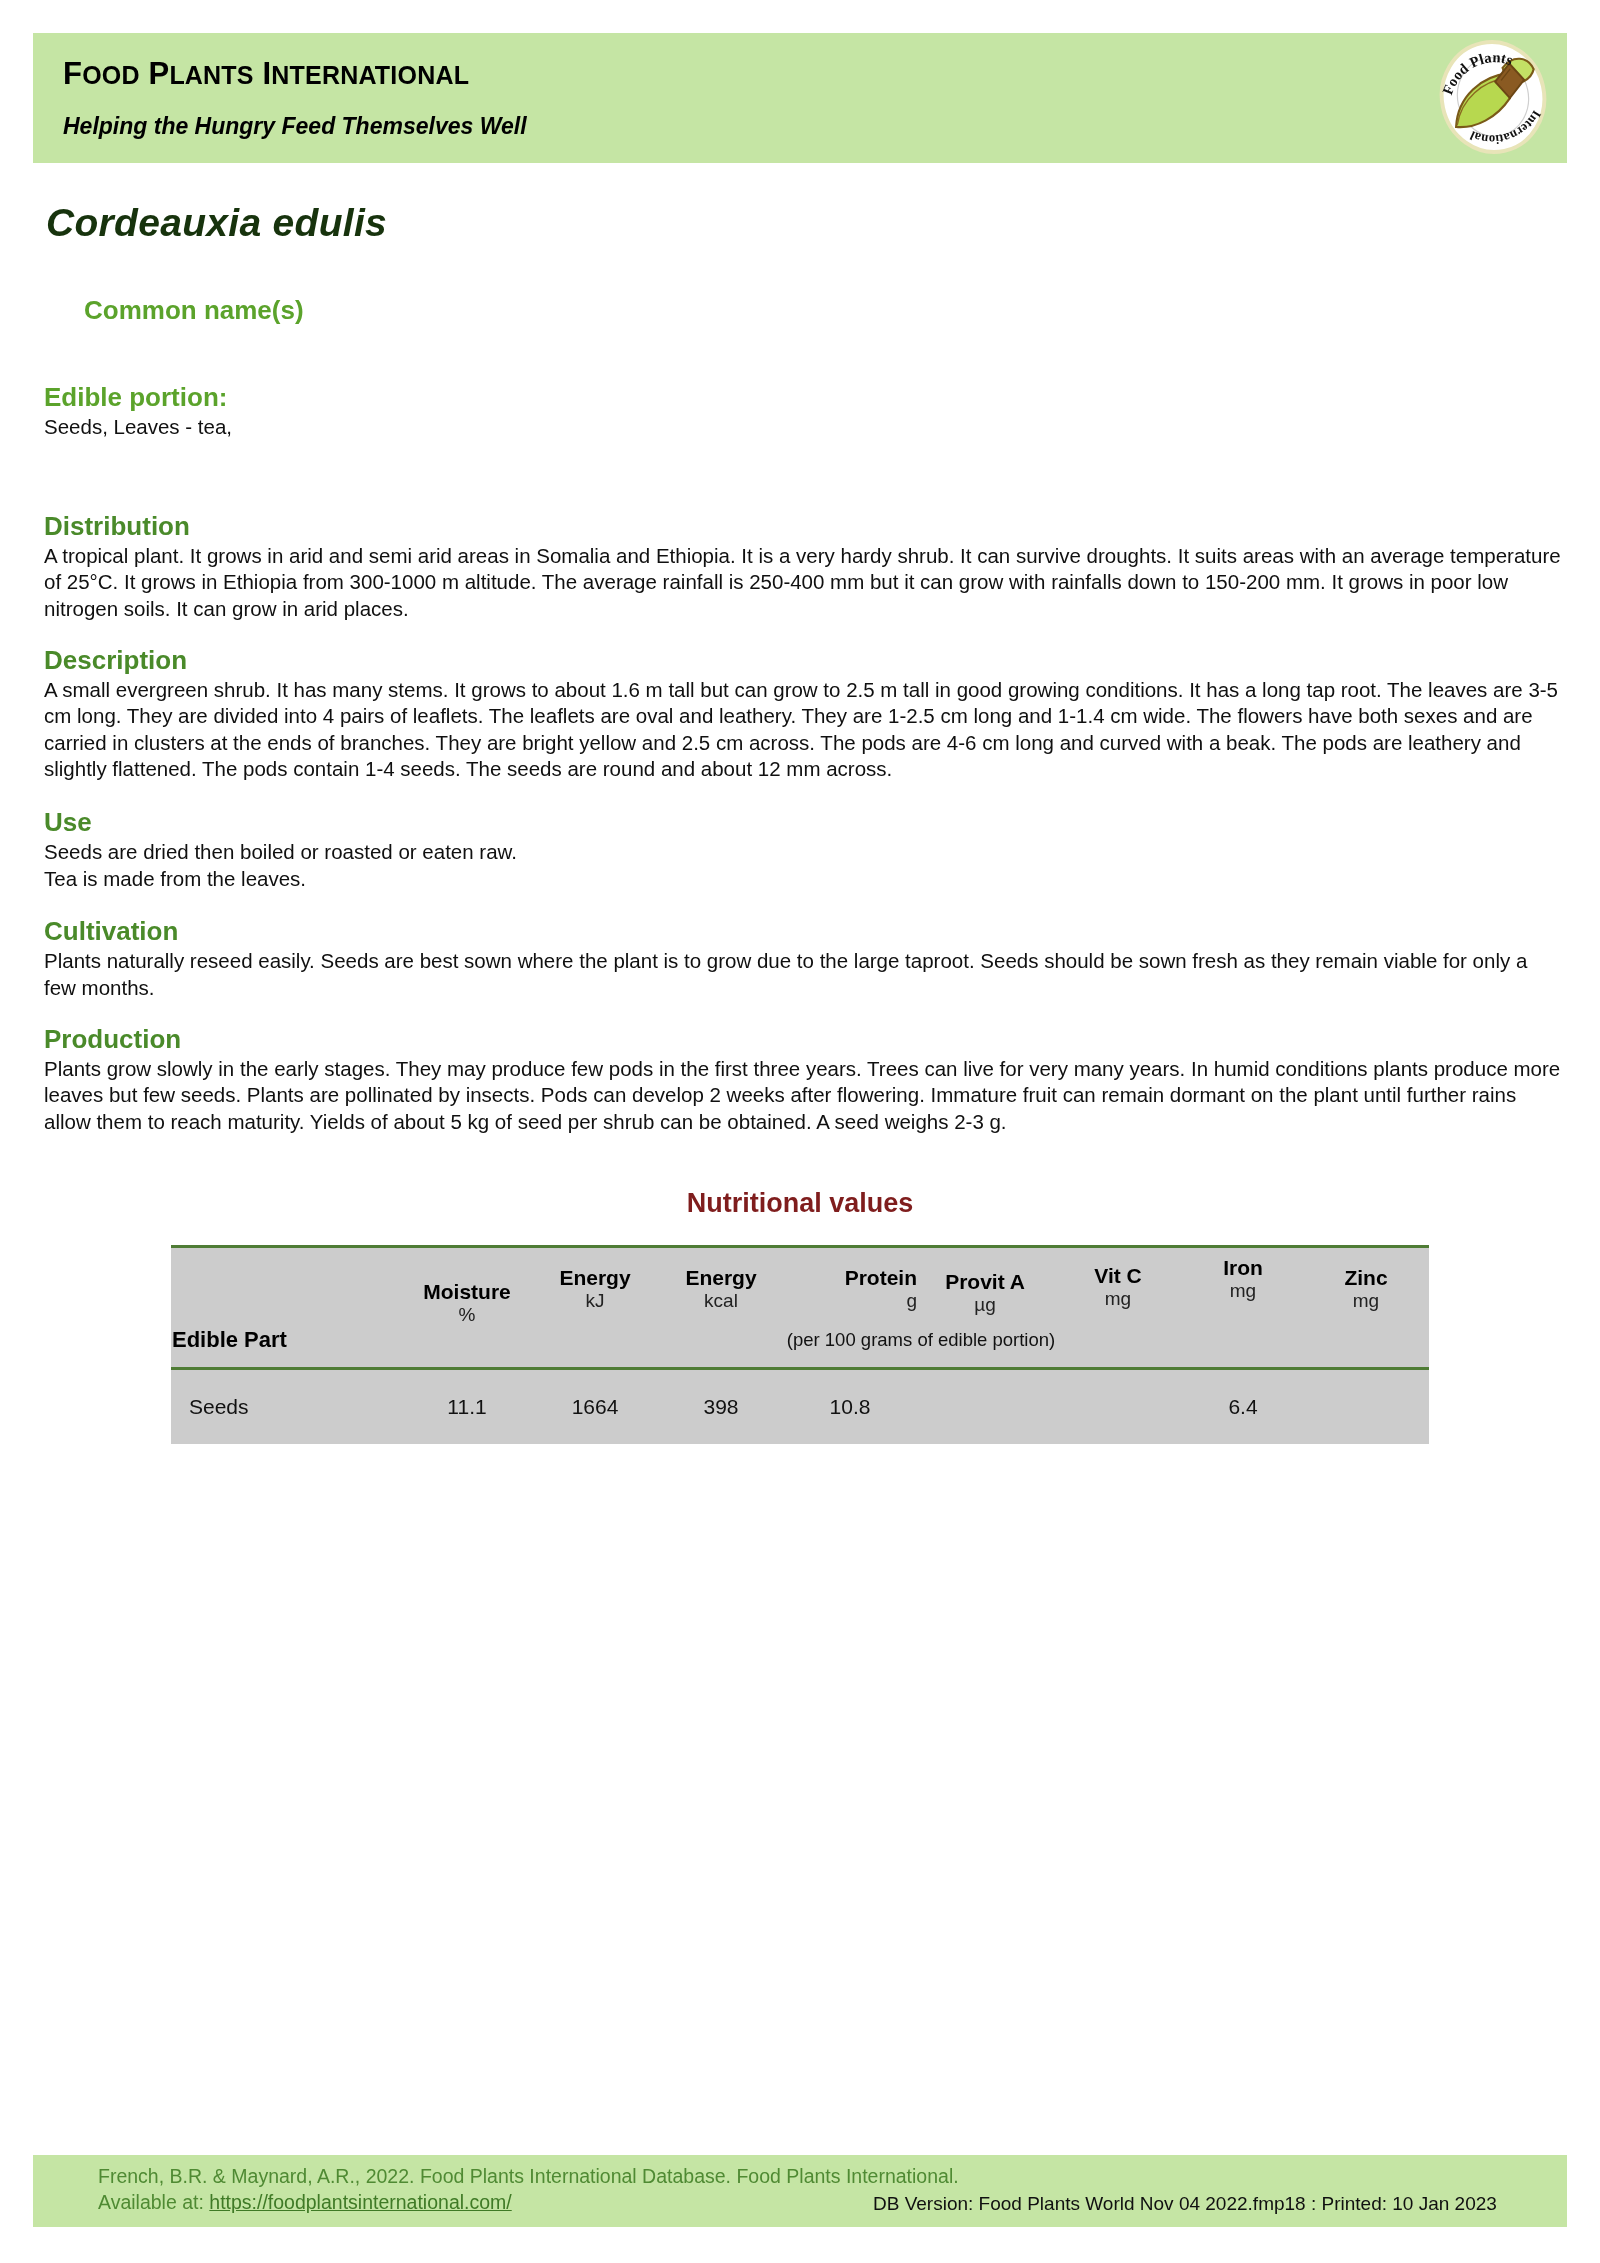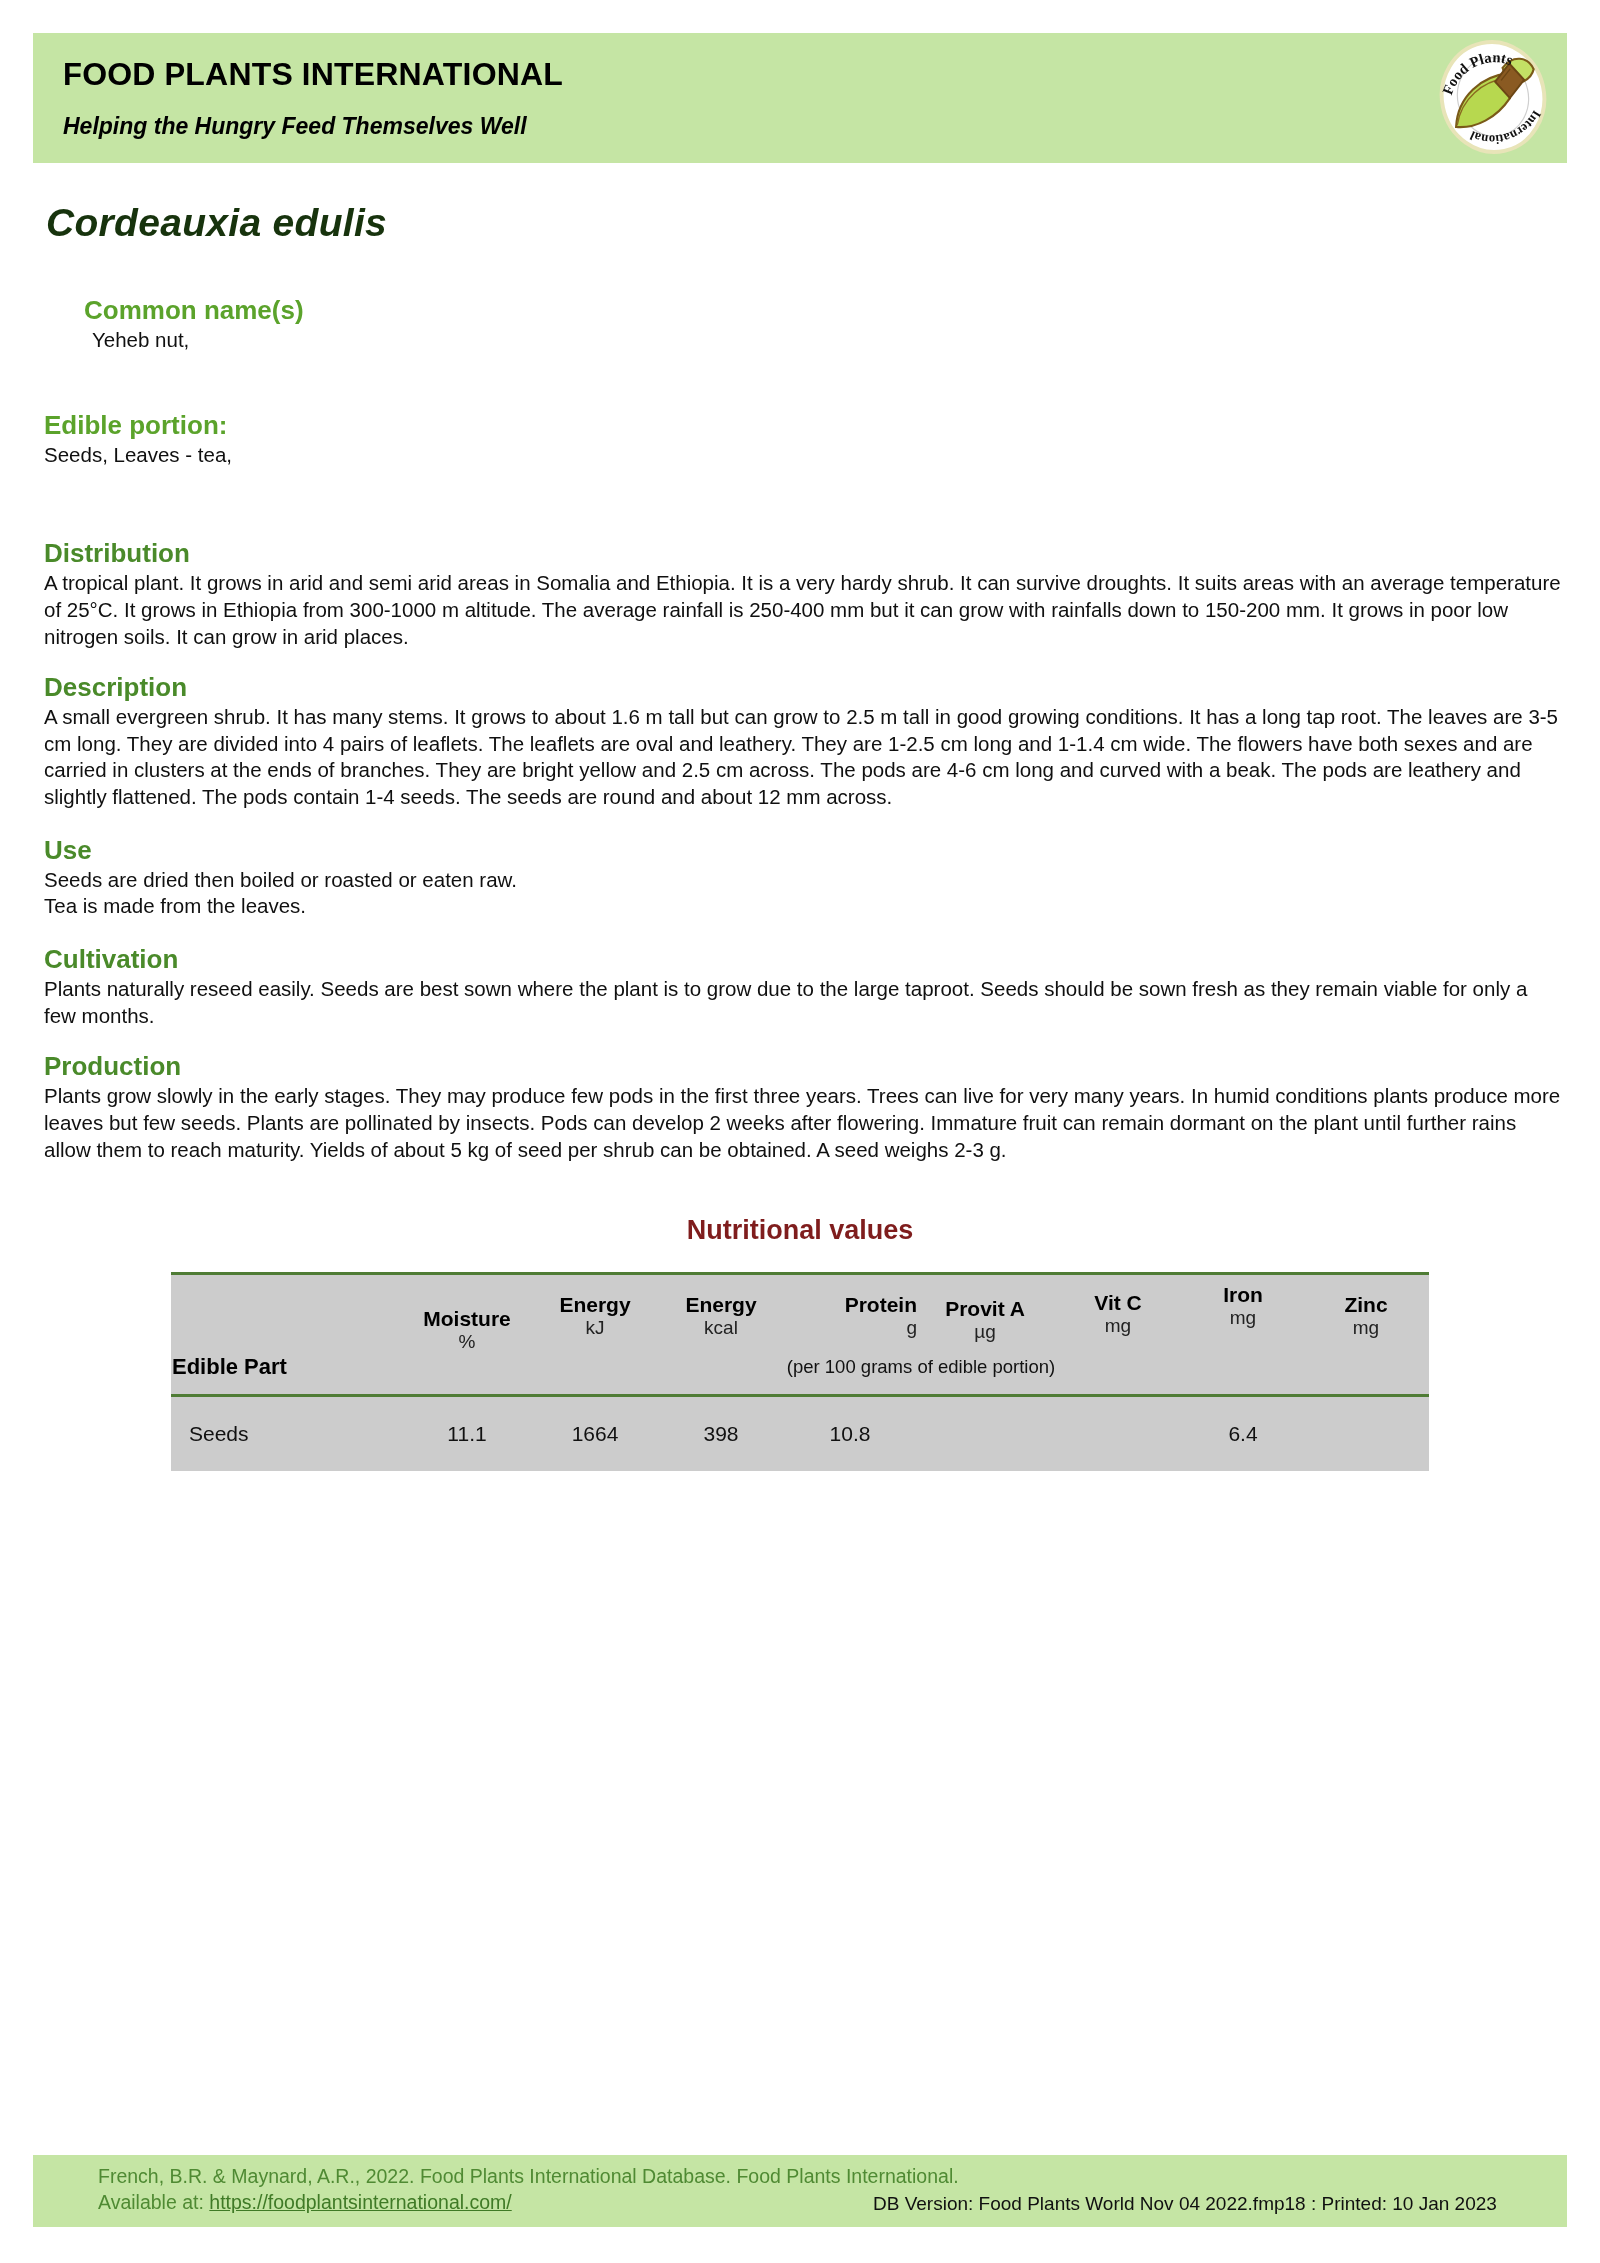--- a/index.html
+++ b/index.html
@@ -30,21 +30,21 @@
     position: absolute;
     left: 30px;
     top: 23px;
     font-size: 31px;
     font-weight: bold;
     letter-spacing: 0.2px;
     color: #000;
     white-space: nowrap;
   }
   .brand-title .sm {
-    font-size: 32px;
+    font-size: 25px;
   }
   .brand-tagline {
     position: absolute;
     left: 30px;
     top: 80px;
     font-size: 23px;
     font-weight: bold;
     font-style: italic;
     color: #000;
     white-space: nowrap;
@@ -219,21 +219,20 @@
     </text>
   </svg>
 </div>
 
 <div class="content">
 
   <div class="species-name">Cordeauxia edulis</div>
 
   <div class="blk-common">
     <div class="sec-head bright">Common name(s)</div>
-    <div class="body-text indent">Yeheb nut,</div>
   </div>
 
   <div class="blk-edible">
     <div class="sec-head bright">Edible portion:</div>
     <div class="body-text">Seeds, Leaves - tea,</div>
   </div>
 
   <div class="blk-dist">
     <div class="sec-head">Distribution</div>
     <div class="body-text">A tropical plant.  It grows in arid and semi arid areas in Somalia and Ethiopia.  It is a very hardy shrub.  It can survive droughts.  It suits areas with an average temperature of 25°C.  It grows in Ethiopia from 300-1000 m altitude.  The average rainfall is 250-400 mm but it can grow with rainfalls down to 150-200 mm.  It grows in poor low nitrogen soils.   It can grow in arid places.</div>

